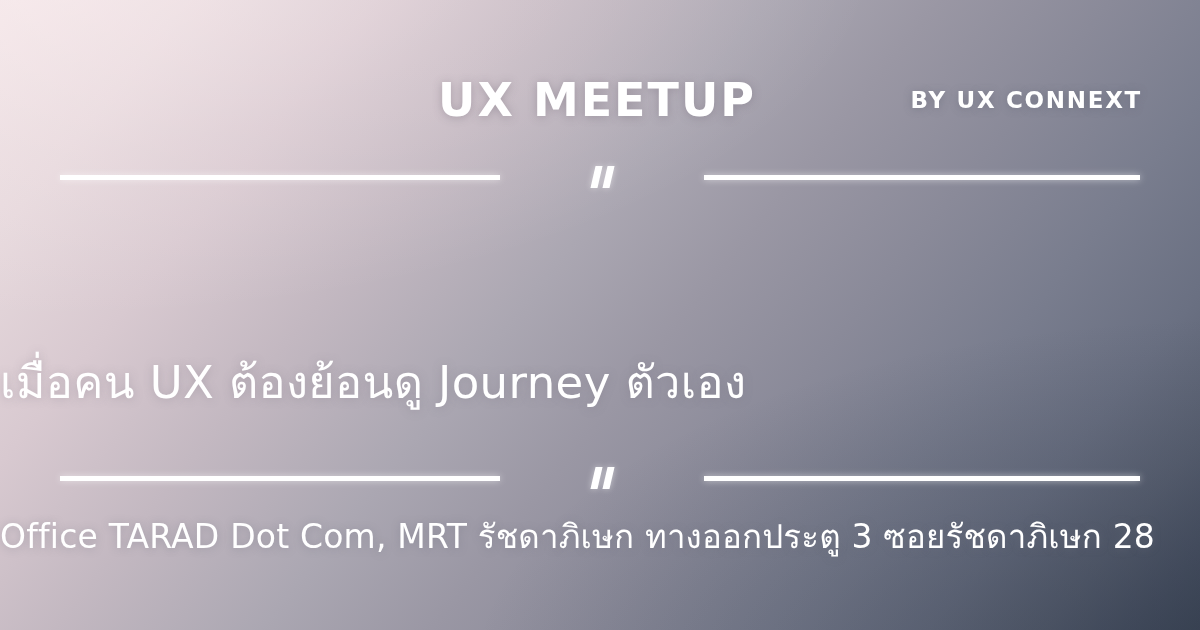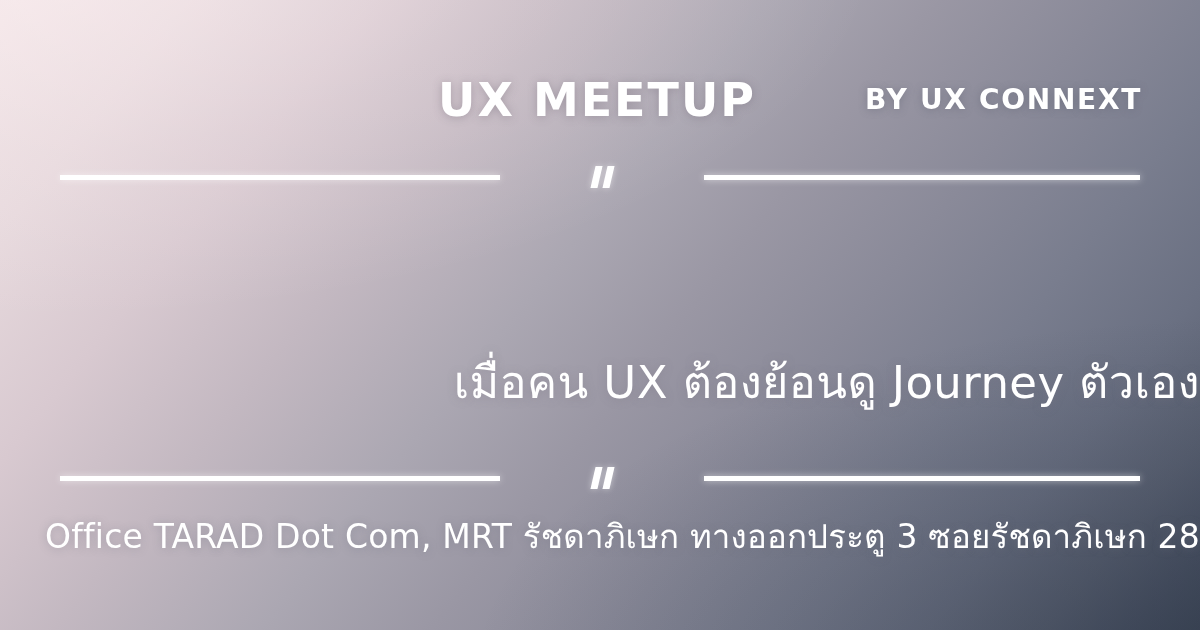--- a/index.html
+++ b/index.html
@@ -72,21 +72,21 @@
     line-height: 56px;
     text-shadow: 0 1px 10px rgba(120,110,125,0.45);
     transform: translateX(-3px);
   }
 
   .byline {
     position: absolute;
     right: 58px;
     top: 12px;
     color: #ffffff;
-    font-size: 28px;
+    font-size: 23px;
     font-weight: 700;
     letter-spacing: 1.7px;
     line-height: 32px;
     text-shadow: 0 1px 8px rgba(90,95,110,0.45);
   }
 
   
   .divider {
     position: absolute;
     left: 60px;
@@ -141,36 +141,36 @@
     letter-spacing: 0.5px;
     line-height: 118px;
     text-shadow: 0 2px 16px rgba(120,115,130,0.40);
   }
 
   .subtitle {
     position: absolute;
     left: 0;
     right: 0;
     top: 352px;
-    text-align: right;
+    text-align: left;
     color: #ffffff;
     font-size: 45px;
     font-weight: 400;
     letter-spacing: 0.4px;
     line-height: 62px;
     text-shadow: 0 1px 10px rgba(120,115,130,0.35);
   }
 
   
   .footer {
     position: absolute;
     left: 0;
     right: 0;
     top: 513px;
-    text-align: right;
+    text-align: left;
     color: #ffffff;
     font-size: 33px;
     font-weight: 400;
     letter-spacing: 0.2px;
     line-height: 48px;
     text-shadow: 0 1px 9px rgba(110,112,128,0.40);
   }
 </style>
 </head>
 <body>

